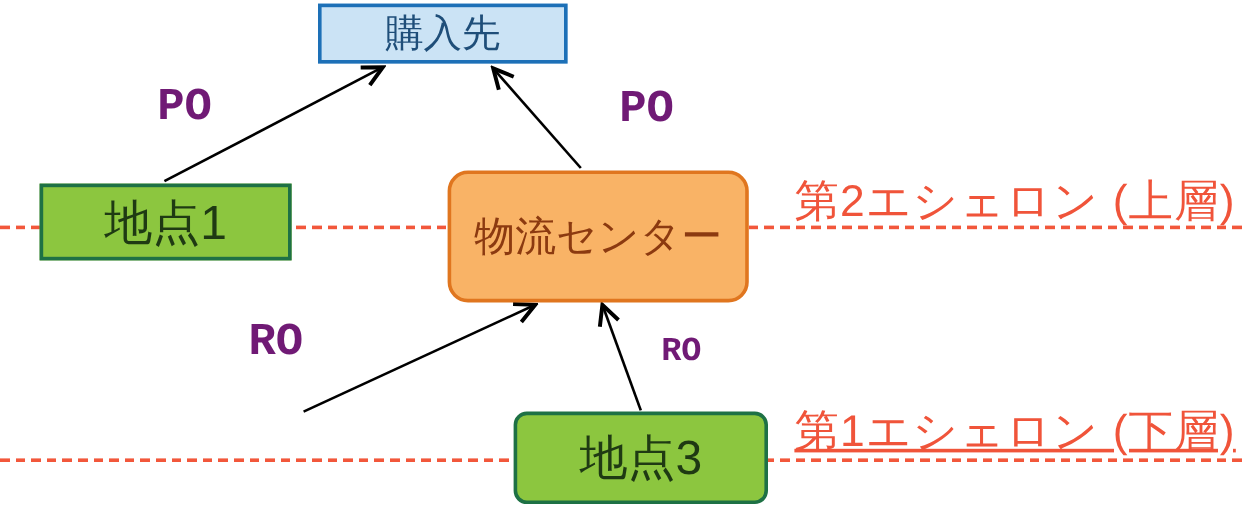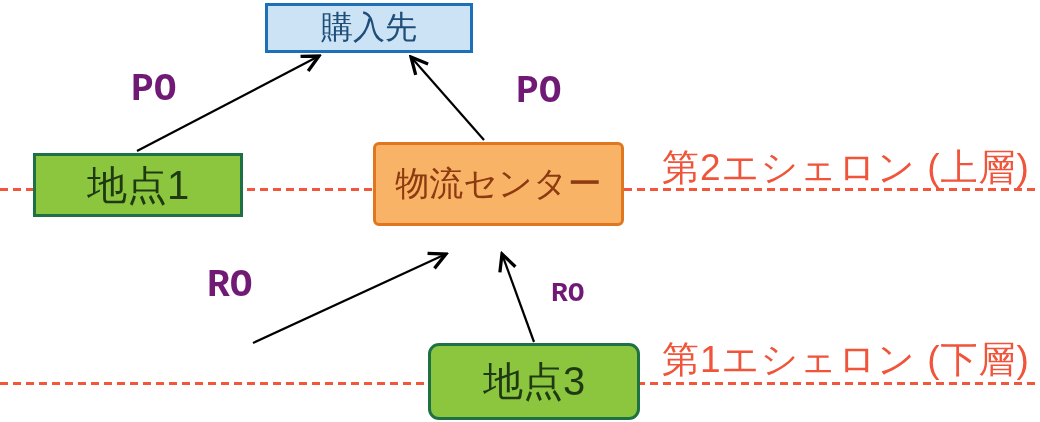--- a/index.html
+++ b/index.html
@@ -31,42 +31,42 @@
     color:#1F4E79;font-size:32px;font-weight:500;
   }
   .green-node{
     background:#8CC63F;border:3px solid #1E7145;
     color:#1F3A13;font-size:40px;font-weight:500;
   }
   #node-site1{left:33px;top:153px;width:210px;height:64px;}
   #node-site2{left:123px;top:345px;width:217px;height:75px;}
   #node-site3{left:428px;top:343px;width:212px;height:77px;border-radius:11px;}
   #node-dc{
-    left:373px;top:142px;width:251px;height:84px;
-    background:#F9B366;border:3px solid #E0761F;border-radius:6px;
+    left:373px;top:142px;width:251px;height:110px;
+    background:#F9B366;border:3px solid #E0761F;border-radius:17px;
     color:#8C3A10;font-size:34px;font-weight:500;
   }
   
   .edge-label{
     position:absolute;z-index:4;
     font-family:Liberation Mono, monospace;
     font-weight:bold;color:#701a75;
   }
   #edge-label-po-site1{left:131px;top:68px;font-size:38px;}
   #edge-label-po-dc{left:516px;top:70px;font-size:38px;}
   #edge-label-ro-site2{left:207px;top:264px;font-size:38px;}
   #edge-label-ro-site3{left:551px;top:278px;font-size:28px;}
   
   .echelon-label{
     position:absolute;left:662px;z-index:4;
     color:#F0543A;font-size:37px;font-weight:500;
     white-space:nowrap;letter-spacing:1px;
   }
   #echelon-label-upper{top:143px;}
-  #echelon-label-lower{top:335px;}
+  #echelon-label-lower{top:335px;text-decoration:underline;}
 </style>
 </head>
 <body>
 
 <div id="canvas">
 
   <div class="echelon-line" id="echelon-line-upper"></div>
   <div class="echelon-line" id="echelon-line-lower"></div>
 
   <svg id="arrows" width="1040" height="422" viewBox="0 0 1040 422">

